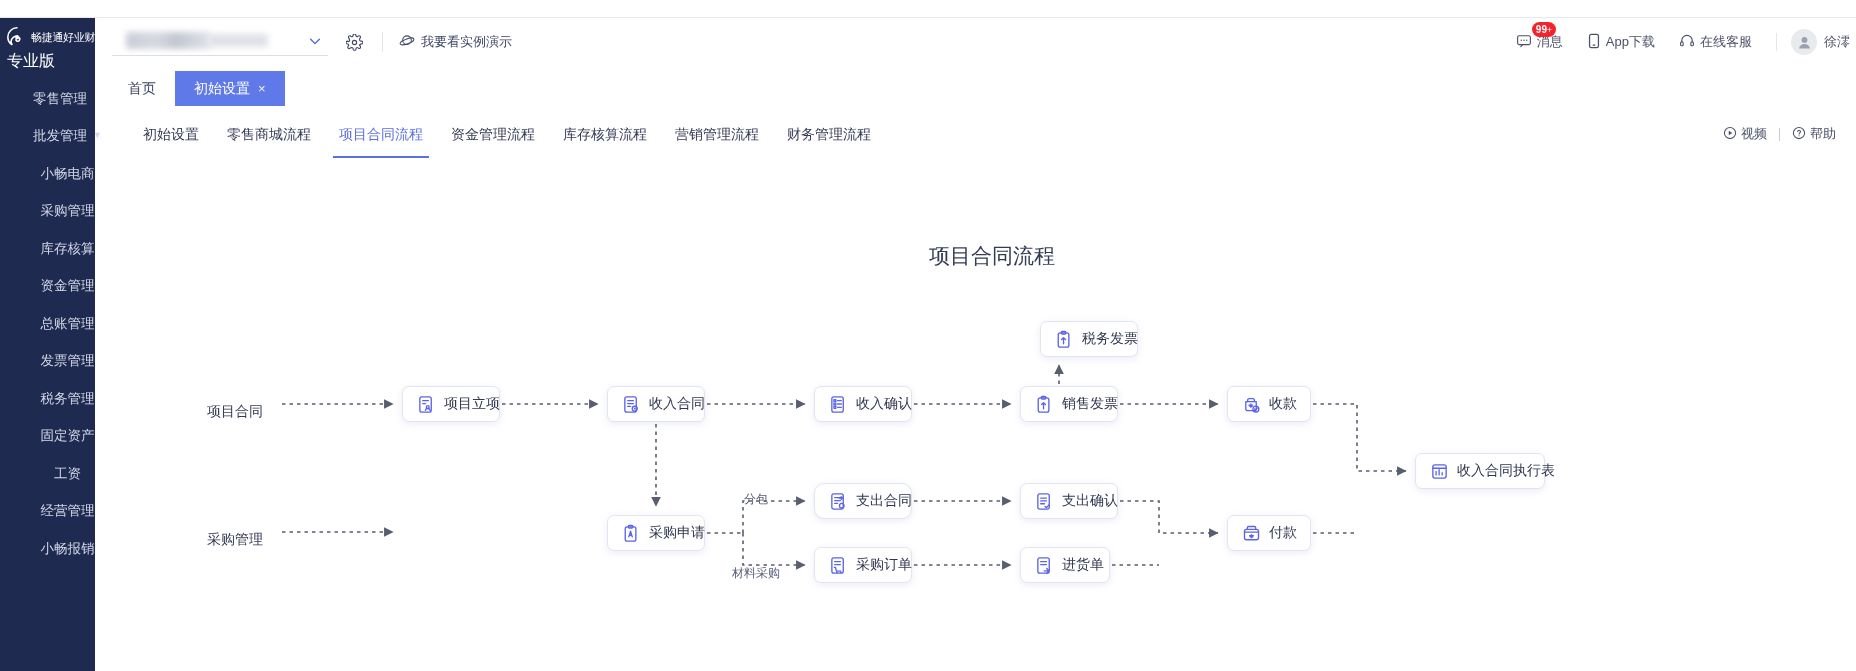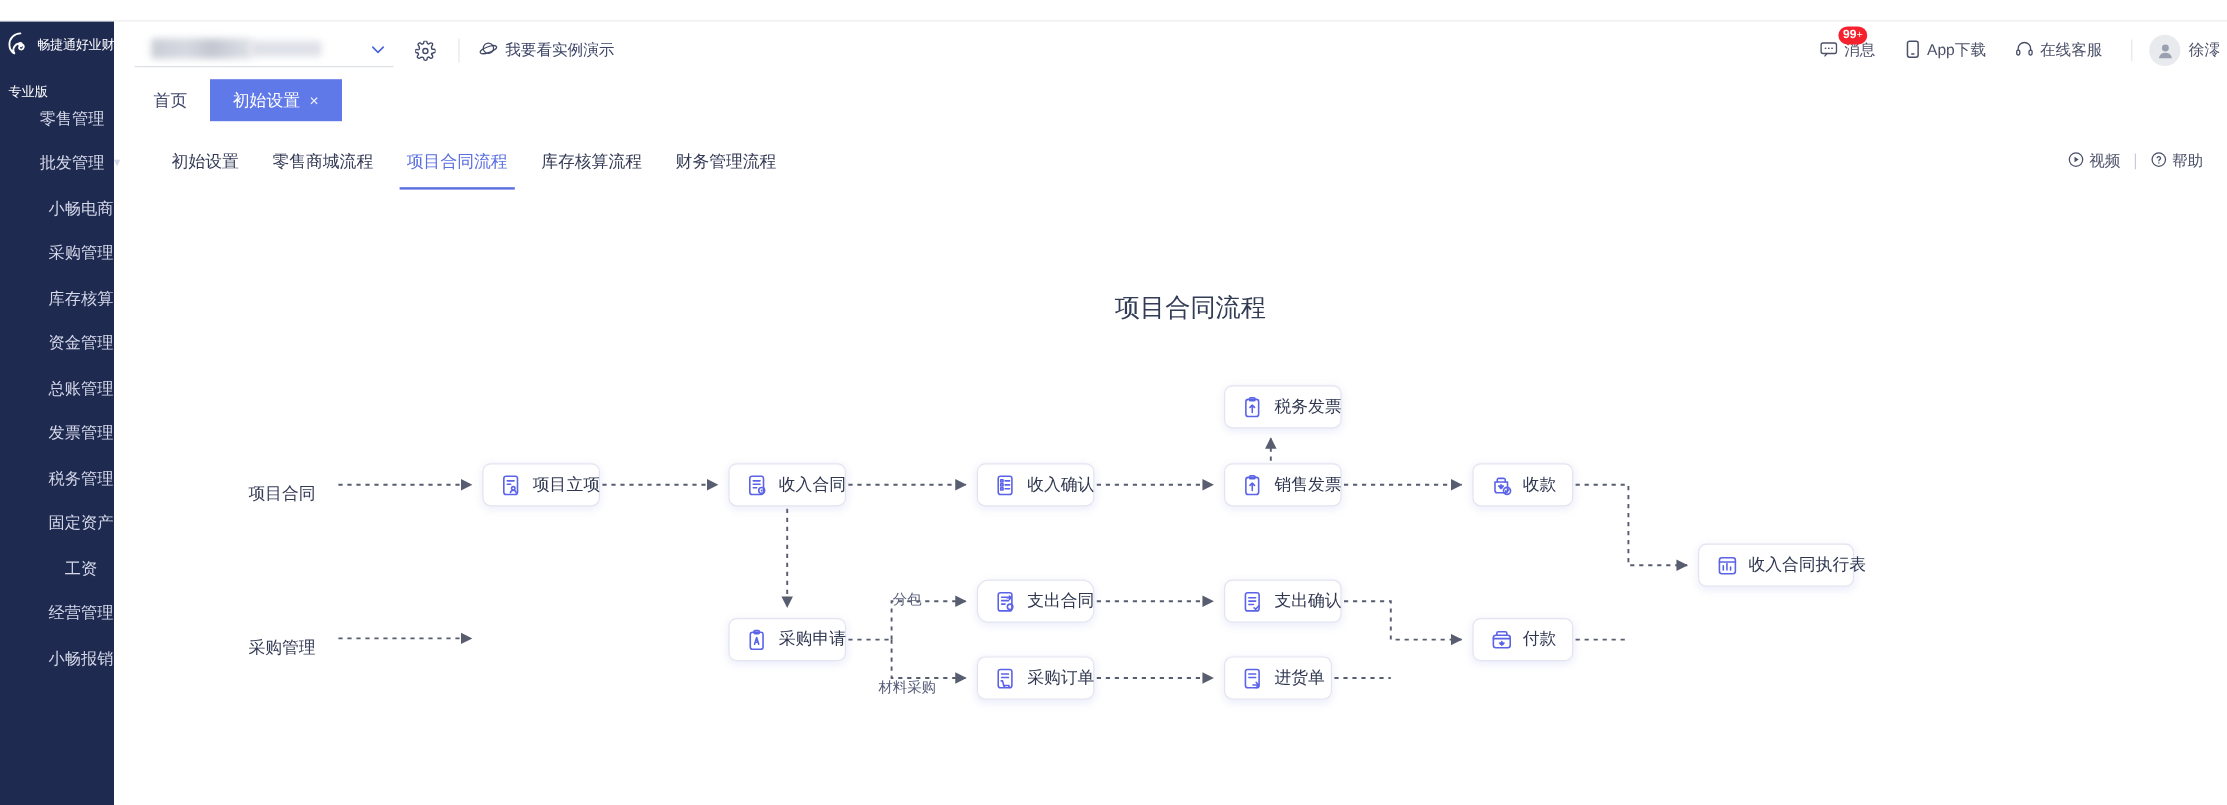--- a/index.html
+++ b/index.html
@@ -18,21 +18,21 @@
 
   
   .sidebar{
     position:absolute; left:0; top:18px; width:95px; height:653px;
     background:#1f2a51; color:#c6cbe0;
   }
   .brand{ position:relative; height:62px; padding:8px 6px 0 6px; }
   .brand-row{ display:flex; align-items:center; gap:3px; }
   .brand-logo{ width:22px; height:22px; flex:0 0 22px; }
   .brand-name{ font-size:11px; color:#ffffff; white-space:nowrap; letter-spacing:-0.3px; }
-  .brand-sub{ font-size:11px; color:#ffffff; margin-top:21px; padding-left:1px; }
+  .brand-sub{ font-size:16px; color:#ffffff; margin-top:3px; padding-left:1px; }
 
   .side-item{
     height:37.5px; display:flex; align-items:center; justify-content:center;
     font-size:13.5px; color:#d4d8e8; cursor:pointer; white-space:nowrap;margin-left:40px;
   }
   .side-item .caret{
     display:inline-block; margin-left:6px; font-size:9px; color:#d4d8e8; transform:translateY(-1px);
   }
 
   
@@ -68,21 +68,21 @@
   .hdr-sep{ width:1px; height:18px; background:#e4e6ec; margin:0 14px 0 24px; }
   .avatar{
     width:26px; height:26px; border-radius:50%; background:#e9eaee;
     display:flex; align-items:center; justify-content:center; margin-right:7px;
   }
   .user-name{ font-size:13px; color:#4a5068; }
 
   
   .tabbar{
     position:absolute; left:95px; top:66px; width:1422px; height:40px; background:#fff;
-    display:flex; align-items:flex-start; padding-left:14px;
+    display:flex; align-items:flex-end; padding-left:14px;
   }
   .tab{
     height:35px; padding:0 19px; display:flex; align-items:center; gap:8px;
     font-size:14px; color:#3d4466; cursor:pointer;
   }
   .tab.active{ background:#6079e8; color:#ffffff; }
   .tab .x{ font-size:13px; opacity:.9; }
 
   
   .content{
@@ -274,21 +274,23 @@
       </div>
     </div>
 </div>
 
 <div class="content">
   <div class="subnav">
     <div id="subnav-items" style="display:flex;align-items:center;">
         <div class="subtab">初始设置</div>
         <div class="subtab">零售商城流程</div>
         <div class="subtab active">项目合同流程</div>
+        <div class="subtab">资金管理流程</div>
         <div class="subtab">库存核算流程</div>
+        <div class="subtab">营销管理流程</div>
         <div class="subtab">财务管理流程</div>
       </div>
     <div class="subnav-right">
       <div class="sn-item">
         <span>
           <svg width="14" height="14" viewBox="0 0 16 16" fill="none" stroke="#4a5068" stroke-width="1.2">
             <circle cx="8" cy="8" r="6.4"></circle>
               <path d="M6.6 5.4l4 2.6-4 2.6z" fill="#4a5068" stroke="none"></path>
           </svg>
         </span>
@@ -395,21 +397,21 @@
         <div class="node" style="left: 913px; top: 228px; width: 98px;">
           <span style="display: flex;">
             <svg width="19" height="19" viewBox="0 0 20 20">
               <rect x="3.4" y="3" width="11.2" height="15" rx="2" fill="none" stroke="#5b63e8" stroke-width="1.4" stroke-linecap="round" stroke-linejoin="round"></rect>
               <rect x="6.6" y="1.6" width="4.8" height="2.6" rx="1" fill="none" stroke="#5b63e8" stroke-width="1.4" stroke-linecap="round" stroke-linejoin="round"></rect>
               <path d="M9 14.5V8M9 8l-2 2M9 8l2 2" fill="none" stroke="#5b63e8" stroke-width="1.4" stroke-linecap="round" stroke-linejoin="round"></path>
             </svg>
           </span>
           <span>销售发票</span>
         </div>
-        <div class="node" style="left: 913px; top: 163px; width: 98px;">
+        <div class="node" style="left: 933px; top: 163px; width: 98px;">
           <span style="display: flex;">
             <svg width="19" height="19" viewBox="0 0 20 20">
               <rect x="3.4" y="3" width="11.2" height="15" rx="2" fill="none" stroke="#5b63e8" stroke-width="1.4" stroke-linecap="round" stroke-linejoin="round"></rect>
               <rect x="6.6" y="1.6" width="4.8" height="2.6" rx="1" fill="none" stroke="#5b63e8" stroke-width="1.4" stroke-linecap="round" stroke-linejoin="round"></rect>
               <path d="M9 14.5V8M9 8l-2 2M9 8l2 2" fill="none" stroke="#5b63e8" stroke-width="1.4" stroke-linecap="round" stroke-linejoin="round"></path>
             </svg>
           </span>
           <span>税务发票</span>
         </div>
         <div class="node" style="left: 1120px; top: 228px; width: 84px;">

